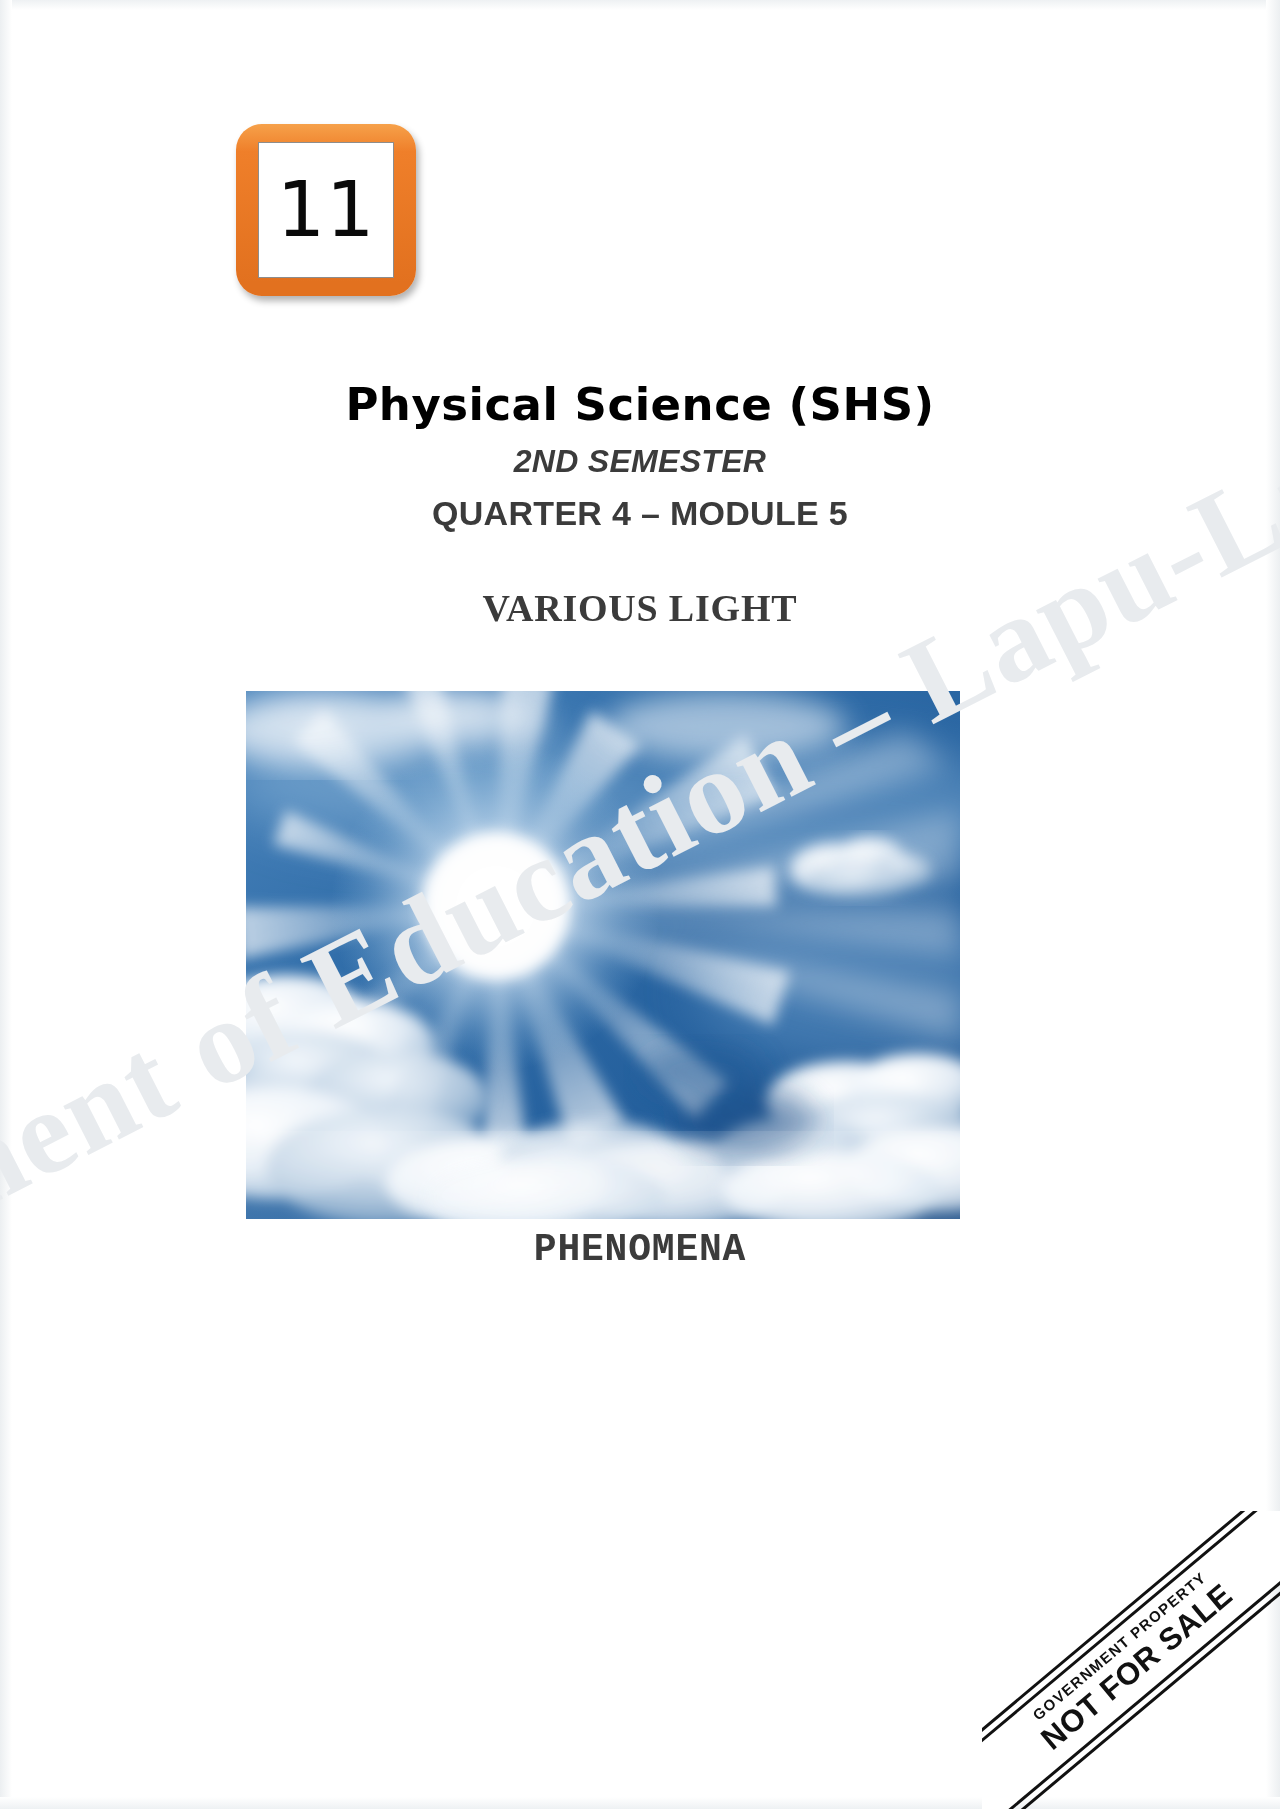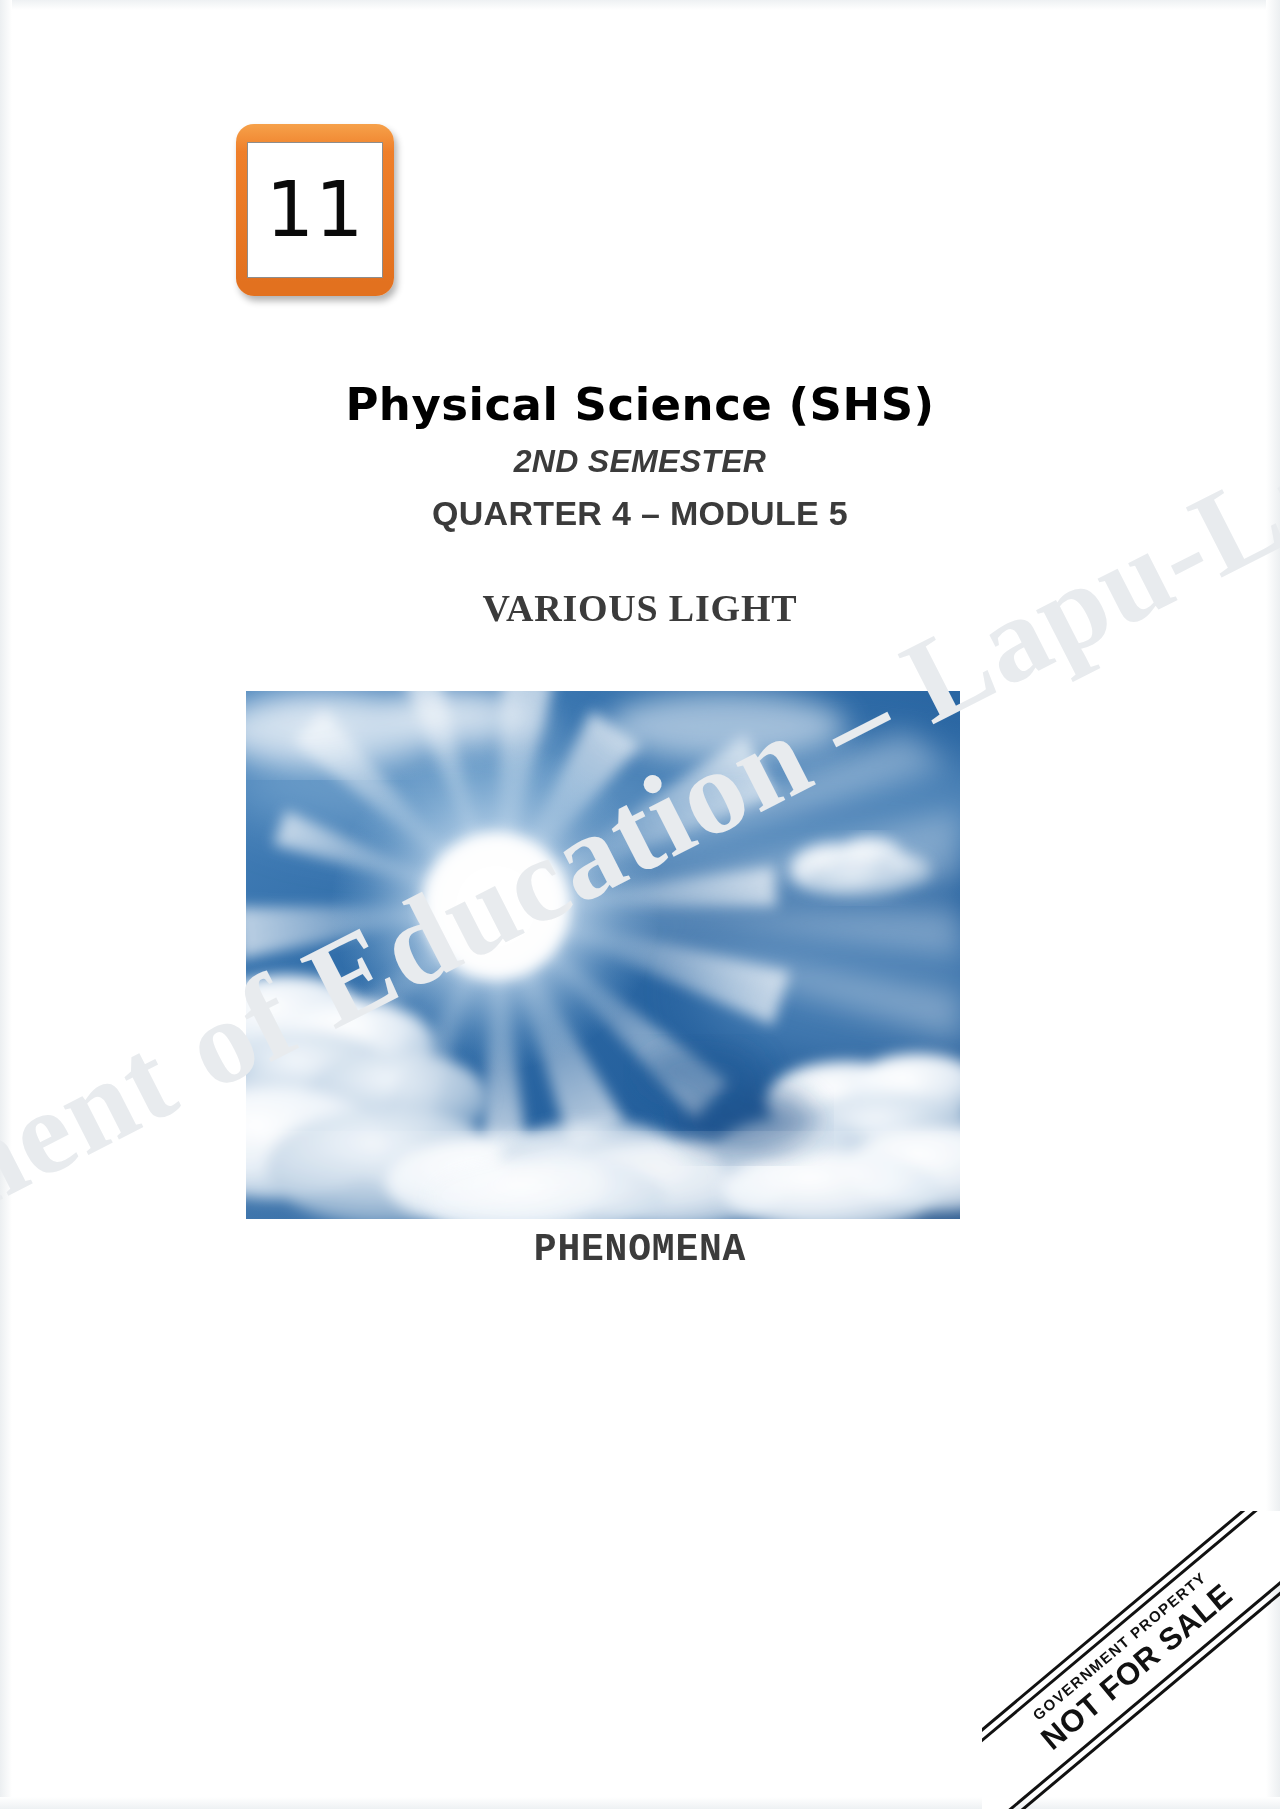--- a/index.html
+++ b/index.html
@@ -50,23 +50,23 @@
     height: 12px;
     background: linear-gradient(to top, #eef1f3, #ffffff);
     pointer-events: none;
   }
 
   
   .grade-badge {
     position: absolute;
     left: 236px;
     top: 124px;
-    width: 158px;
+    width: 180px;
     height: 172px;
-    border-radius: 18px;
+    border-radius: 26px;
     background: linear-gradient(180deg, #f6a14a 0%, #ef7f2a 16%, #e2711f 92%);
     box-shadow: 3px 5px 7px rgba(0,0,0,0.30);
     display: flex;
     align-items: center;
     justify-content: center;
   }
   .grade-badge-inner {
     width: 134px;
     height: 134px;
     background: #ffffff;

